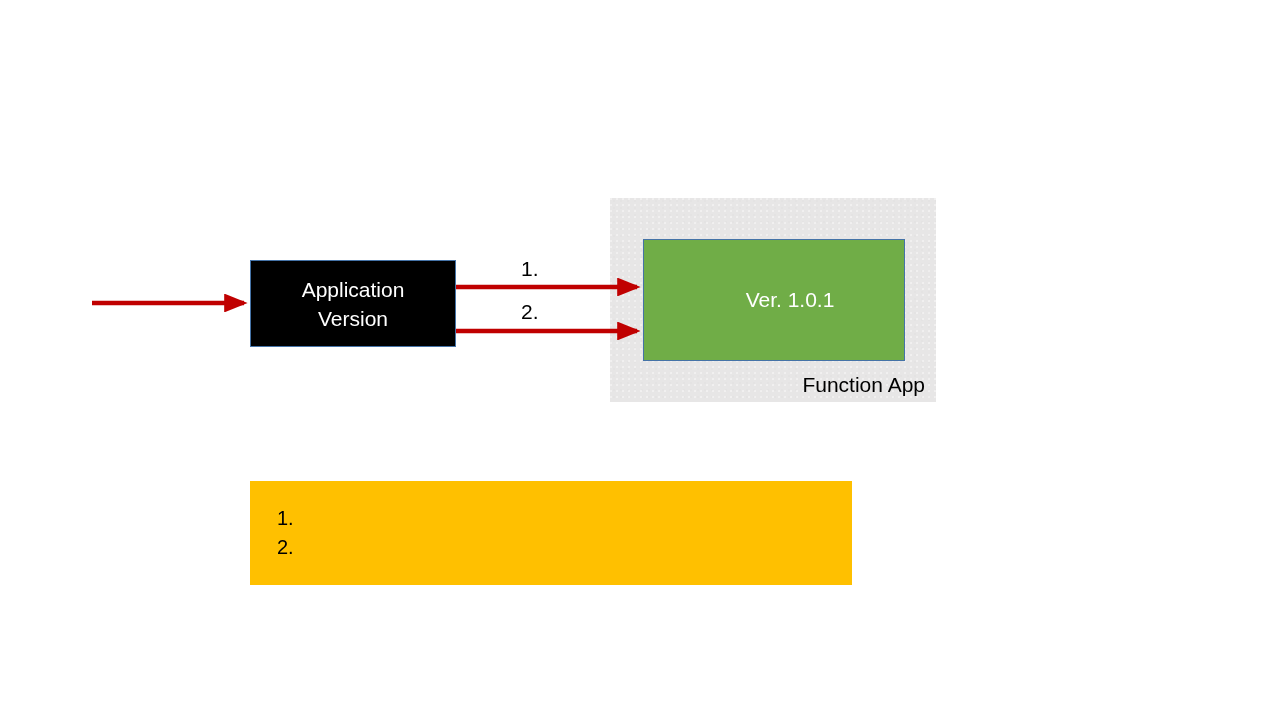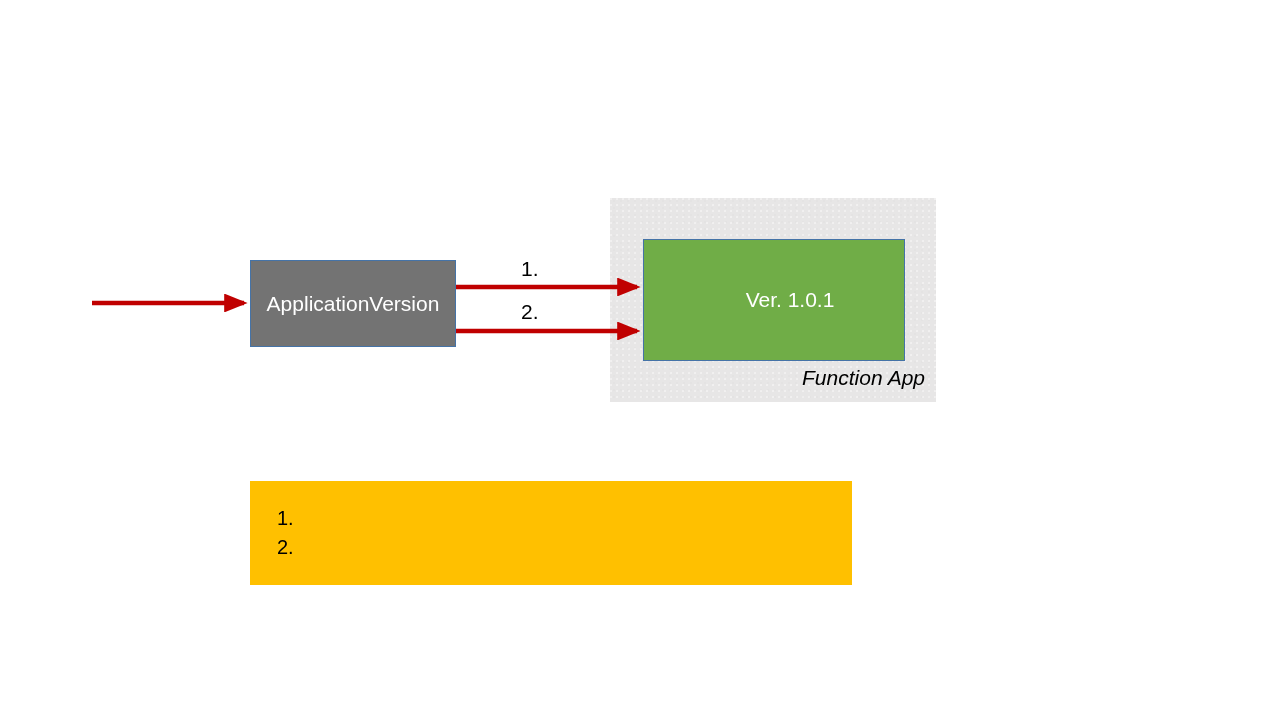--- a/index.html
+++ b/index.html
@@ -30,26 +30,25 @@
     height: 204px;
     background-color: #e7e6e6;
     background-image:
       radial-gradient(circle at 1px 1px, rgba(255,255,255,0.85) 0.6px, transparent 0.8px),
       radial-gradient(circle at 4px 3px, rgba(0,0,0,0.025) 0.6px, transparent 0.8px);
     background-size: 6px 6px, 7px 7px;
   }
   .func-app-label {
     position: absolute;
     right: 11px;
-    bottom: 11px;
+    bottom: 4px;
     font-size: 21px;
     color: #000000;
     white-space: nowrap;
     line-height: 26px;
-    font-style: italic;
   }
 
   
   .version-box {
     position: absolute;
     left: 643px;
     top: 239px;
     width: 262px;
     height: 122px;
     background-color: #70ad47;
@@ -67,25 +66,25 @@
     margin-left: 32px;
   }
 
   
   .router-box {
     position: absolute;
     left: 250px;
     top: 260px;
     width: 206px;
     height: 87px;
-    background-color: #737373;
+    background-color: #000000;
     border: 1px solid #4573a7;
     box-sizing: border-box;
     display: flex;
-    flex-direction: row;
+    flex-direction: column;
     align-items: center;
     justify-content: center;
   }
   .router-box-line {
     font-size: 21px;
     color: #ffffff;
     line-height: 29px;
     white-space: nowrap;
   }
 

